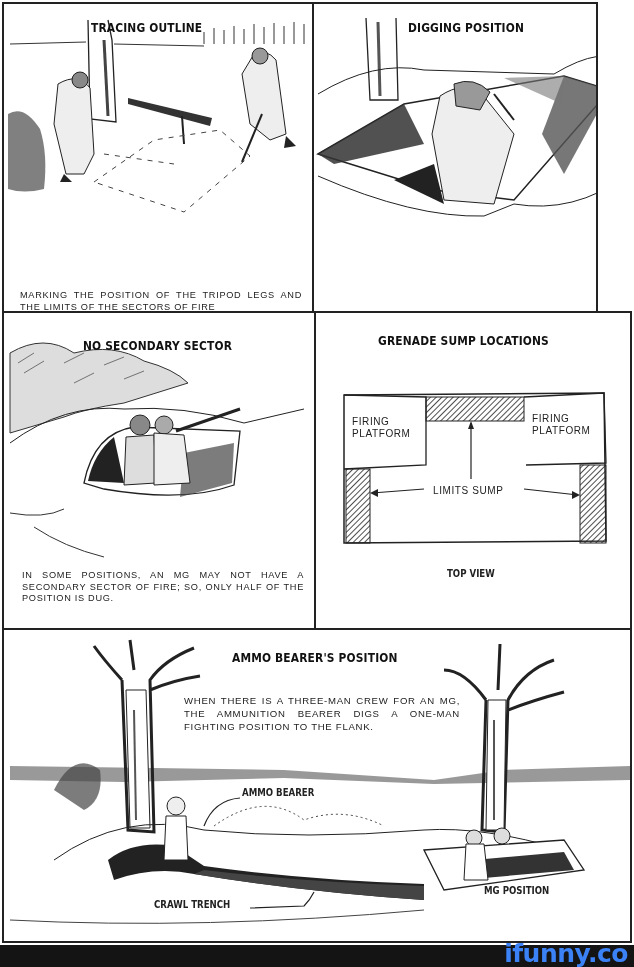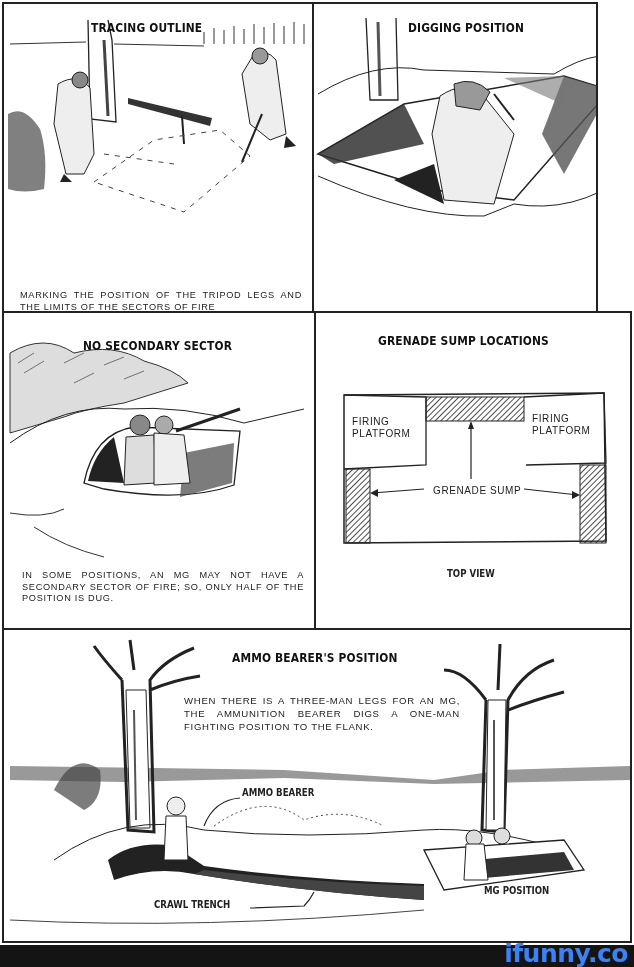--- a/index.html
+++ b/index.html
@@ -126,21 +126,21 @@
       <line x1="155" y1="110" x2="155" y2="166" stroke="#222" stroke-width="1.2"></line>
       <path d="M155 108 L152 116 L158 116 Z" fill="#222"></path>
       <line x1="56" y1="180" x2="108" y2="176" stroke="#222" stroke-width="1.2"></line>
       <path d="M54 180 L62 176 L62 184 Z" fill="#222"></path>
       <line x1="208" y1="176" x2="262" y2="182" stroke="#222" stroke-width="1.2"></line>
       <path d="M264 182 L256 178 L256 186 Z" fill="#222"></path>
     </svg>
     <div class="title" style="left:62px; top:20px;">GRENADE SUMP LOCATIONS</div>
     <div class="label-plain" style="left:36px; top:103px; width:70px; white-space:normal;">FIRING PLATFORM</div>
     <div class="label-plain" style="left:216px; top:100px; width:70px; white-space:normal;">FIRING PLATFORM</div>
-    <div class="label-plain" style="left:114px; top:172px; background:#fff; padding:0 3px;">GRENADE SUMP</div>
+    <div class="label-plain" style="left:114px; top:172px; background:#fff; padding:0 3px;">LIMITS SUMP</div>
     <div class="label" style="left:131px; top:254px;">TOP VIEW</div>
   </div>
 
   <div class="panel" id="p5">
     <svg class="art" width="630" height="315">
 
       <path d="M6 140 L6 150 L120 152 L280 148 L430 154 L630 150 L630 136 L560 138 L500 140 L430 150 L280 140 L150 138 L6 136 Z" fill="#555" opacity="0.6"></path>
 
       <path d="M118 50 L124 200 L150 202 L146 50 Q160 30 190 18 M118 50 Q100 30 90 16 M130 40 L126 10 M146 60 Q170 50 196 46" fill="none" stroke="#222" stroke-width="3"></path>
       <path d="M122 60 L126 198 L146 198 L142 60 Z" fill="#fff" stroke="#222"></path>
@@ -164,21 +164,21 @@
       <circle cx="498" cy="206" r="8" fill="#ddd" stroke="#222"></circle>
       <path d="M462 214 L480 214 L484 250 L460 250 Z" fill="#fff" stroke="#222"></path>
 
       <path d="M210 196 Q260 160 300 190 Q340 176 380 196" fill="none" stroke="#444" stroke-dasharray="2 3"></path>
 
       <path d="M236 168 Q210 170 200 196" fill="none" stroke="#222" stroke-width="1.2"></path>
       <path d="M246 278 L300 276 Q306 270 310 262" fill="none" stroke="#222" stroke-width="1.2"></path>
       <path d="M6 290 Q200 300 420 280" fill="none" stroke="#444"></path>
     </svg>
     <div class="title" style="left:228px; top:20px;">AMMO BEARER'S POSITION</div>
-    <div class="caption" style="left:180px; top:64px; width:276px; font-size:9.6px; line-height:13px;">WHEN THERE IS A THREE-MAN LEGS FOR AN MG, THE AMMUNITION BEARER DIGS A ONE-MAN FIGHTING POSITION TO THE FLANK.</div>
+    <div class="caption" style="left:180px; top:64px; width:276px; font-size:9.6px; line-height:13px;">WHEN THERE IS A THREE-MAN CREW FOR AN MG, THE AMMUNITION BEARER DIGS A ONE-MAN FIGHTING POSITION TO THE FLANK.</div>
     <div class="label" style="left:238px; top:156px;">AMMO BEARER</div>
     <div class="label" style="left:150px; top:268px;">CRAWL TRENCH</div>
     <div class="label" style="left:480px; top:254px;">MG POSITION</div>
   </div>
 </div>
 
 <div class="footer">
   <span class="brand">ifunny.co</span>
 </div>
 

